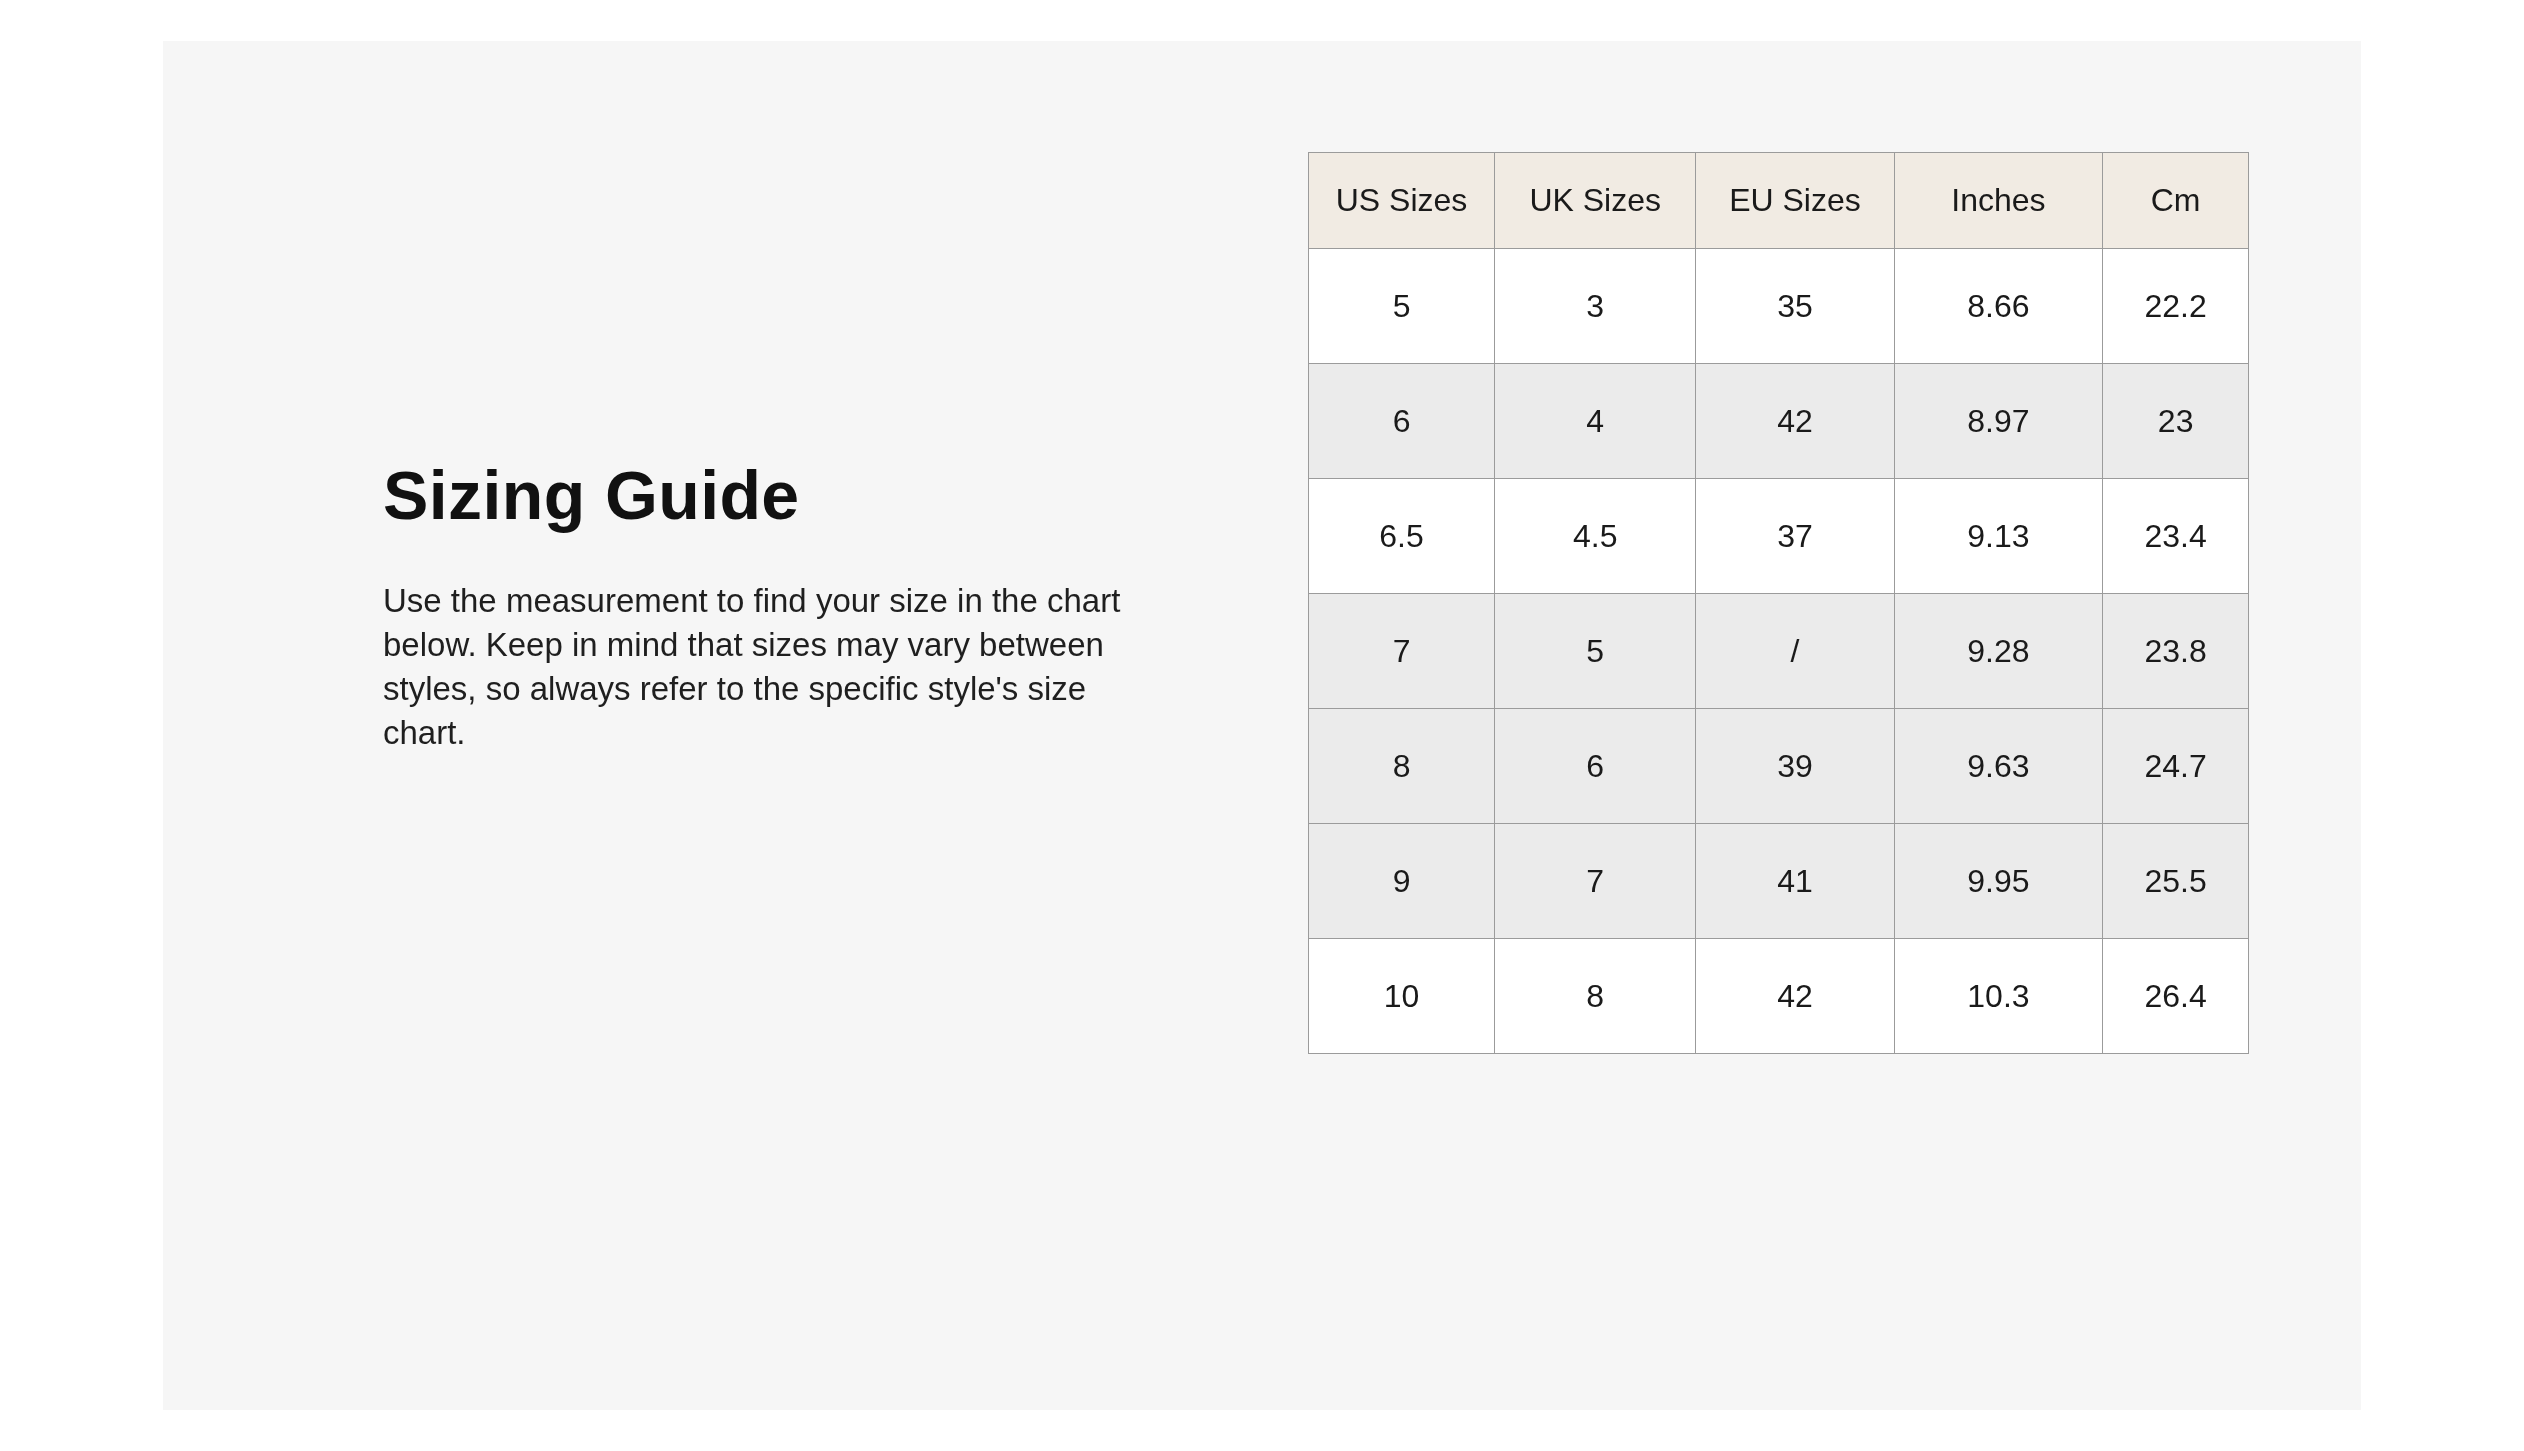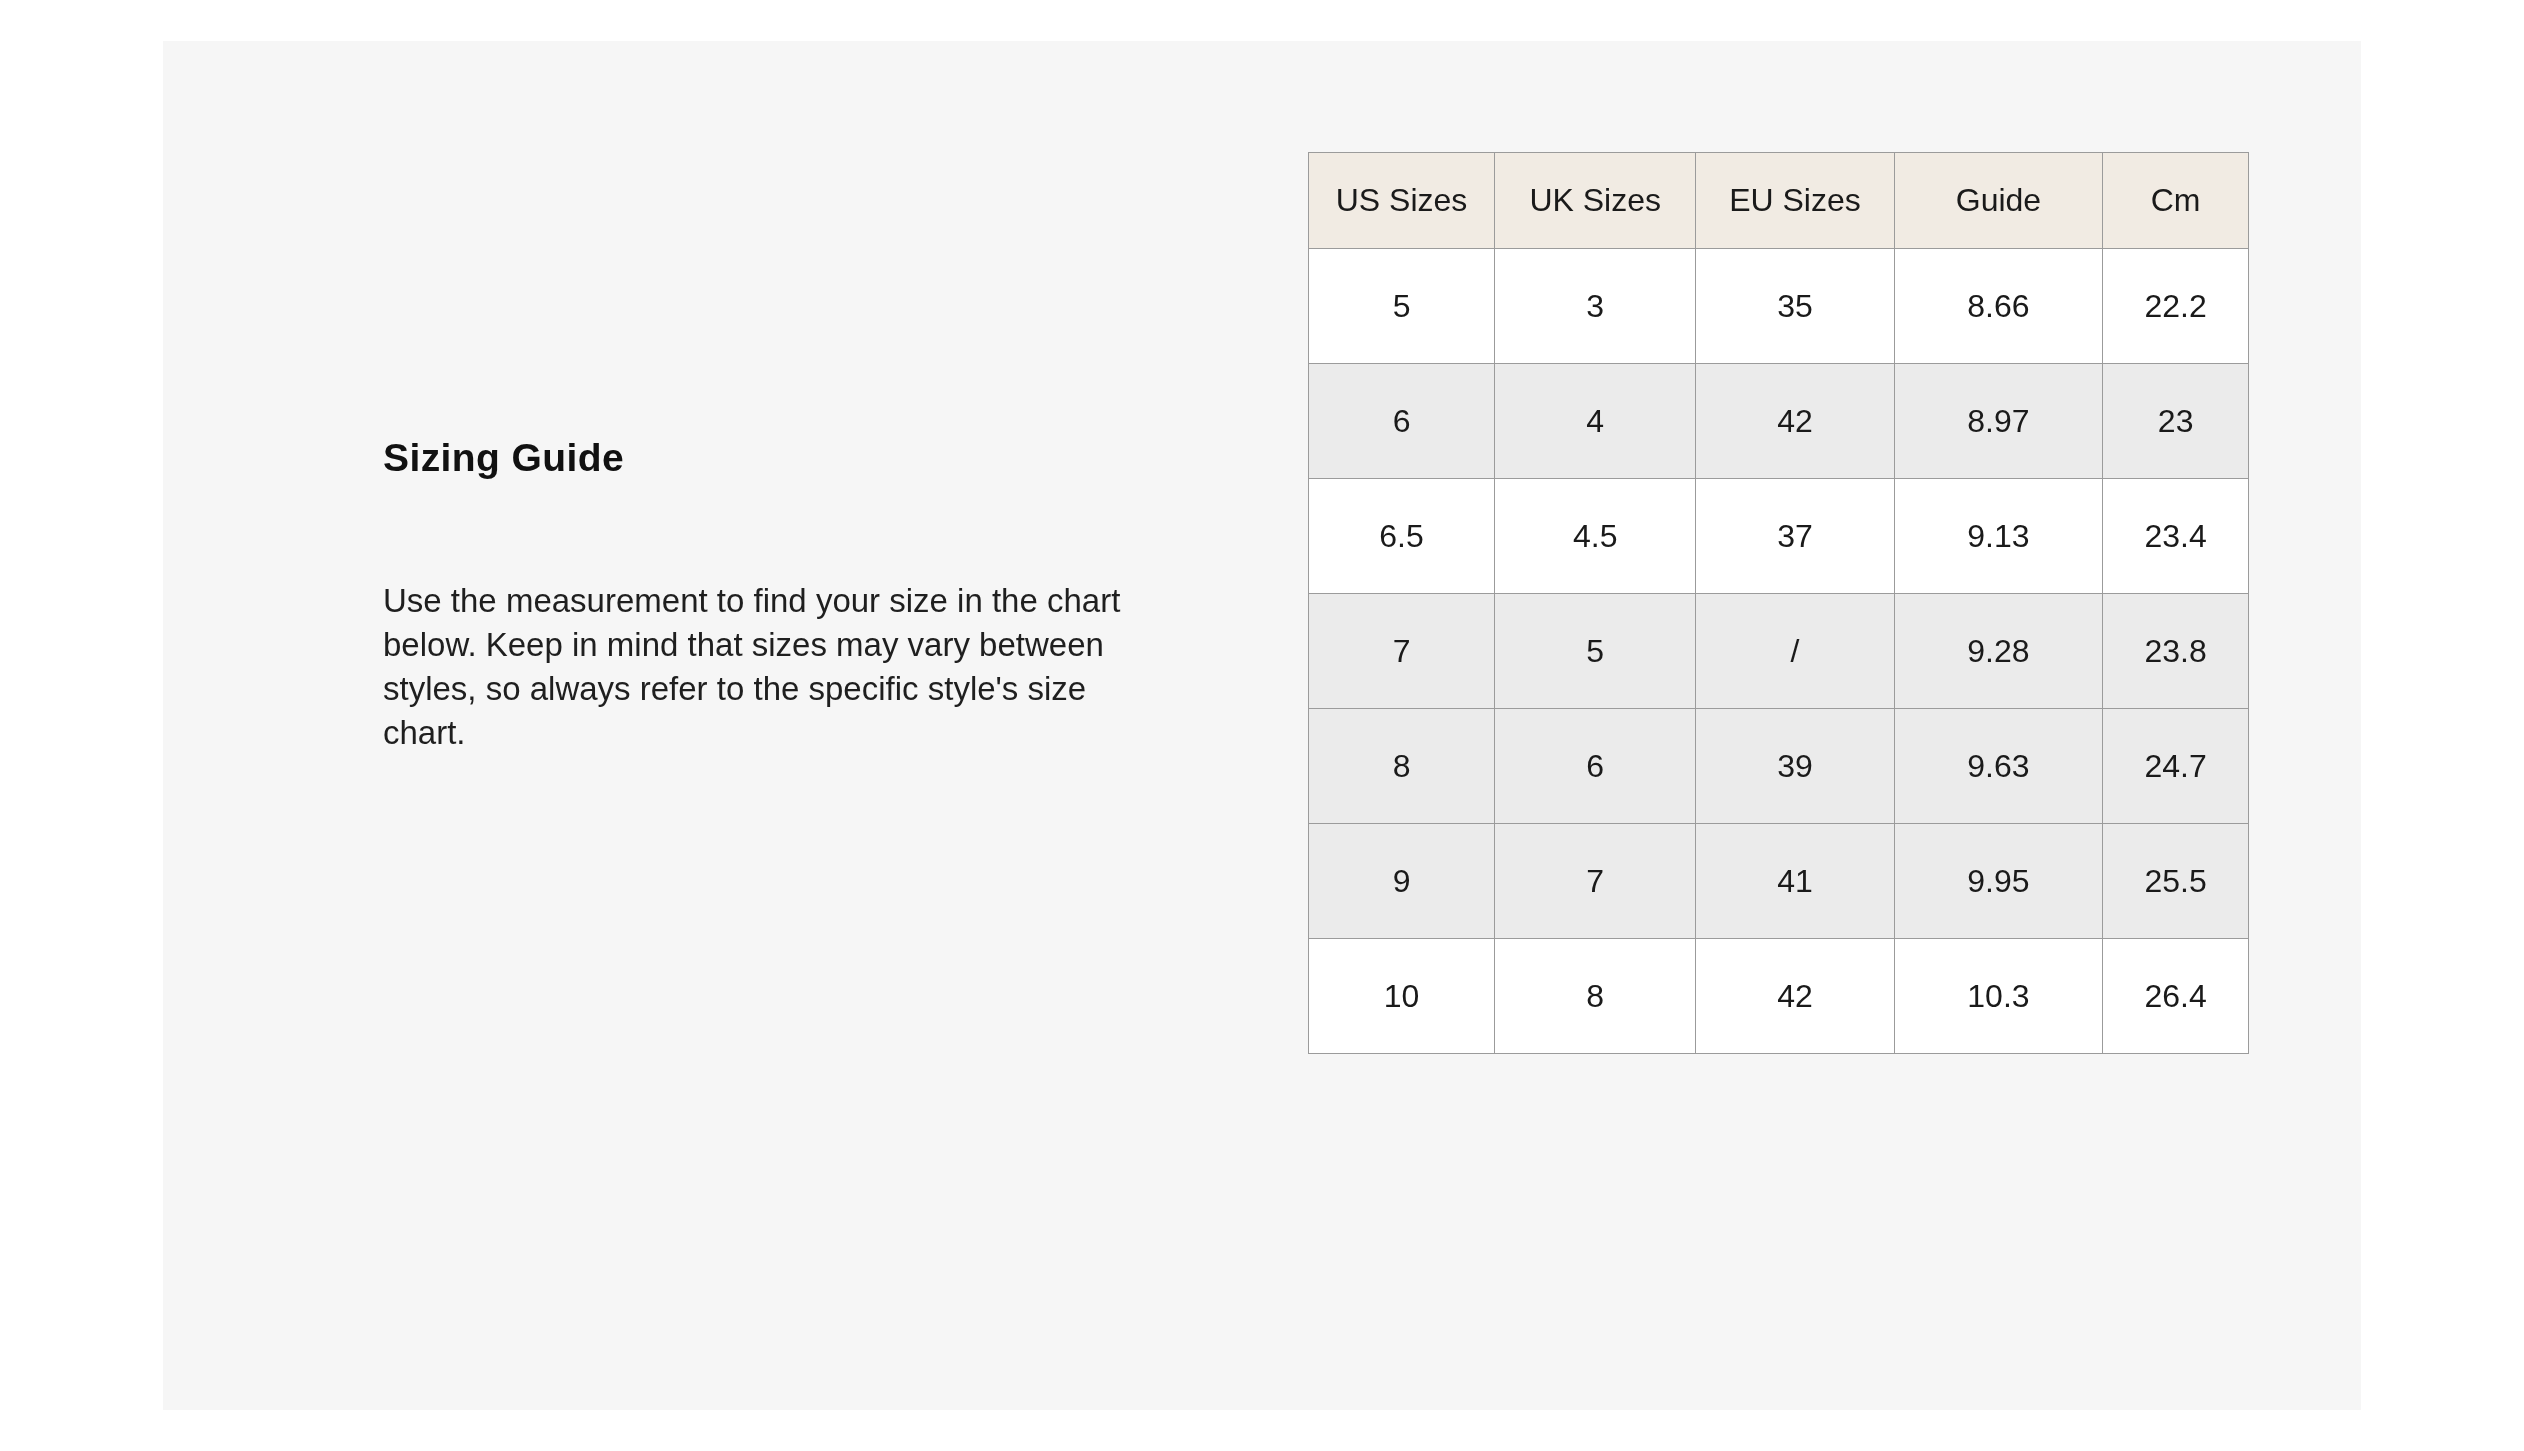--- a/index.html
+++ b/index.html
@@ -15,21 +15,21 @@
     left: 163px;
     top: 41px;
     width: 2198px;
     height: 1369px;
     background: #f6f6f6;
   }
   .heading {
     position: absolute;
     left: 220px;
     top: 369px;
-    font-size: 39px;
+    font-size: 68px;
     font-weight: bold;
     color: #111111;
     letter-spacing: 0.4px;
     text-align: right;
   }
   .description {
     position: absolute;
     left: 220px;
     top: 505px;
     width: 757px;
@@ -99,21 +99,21 @@
         <col class="c1">
         <col class="c2">
         <col class="c3">
         <col class="c4">
     </colgroup>
     <thead>
       <tr>
           <th>US Sizes</th>
           <th>UK Sizes</th>
           <th>EU Sizes</th>
-          <th>Guide</th>
+          <th>Inches</th>
           <th>Cm</th>
         </tr>
     </thead>
     <tbody>
         <tr>
           <td>5</td>
           <td>3</td>
           <td>35</td>
           <td>8.66</td>
           <td>22.2</td>

